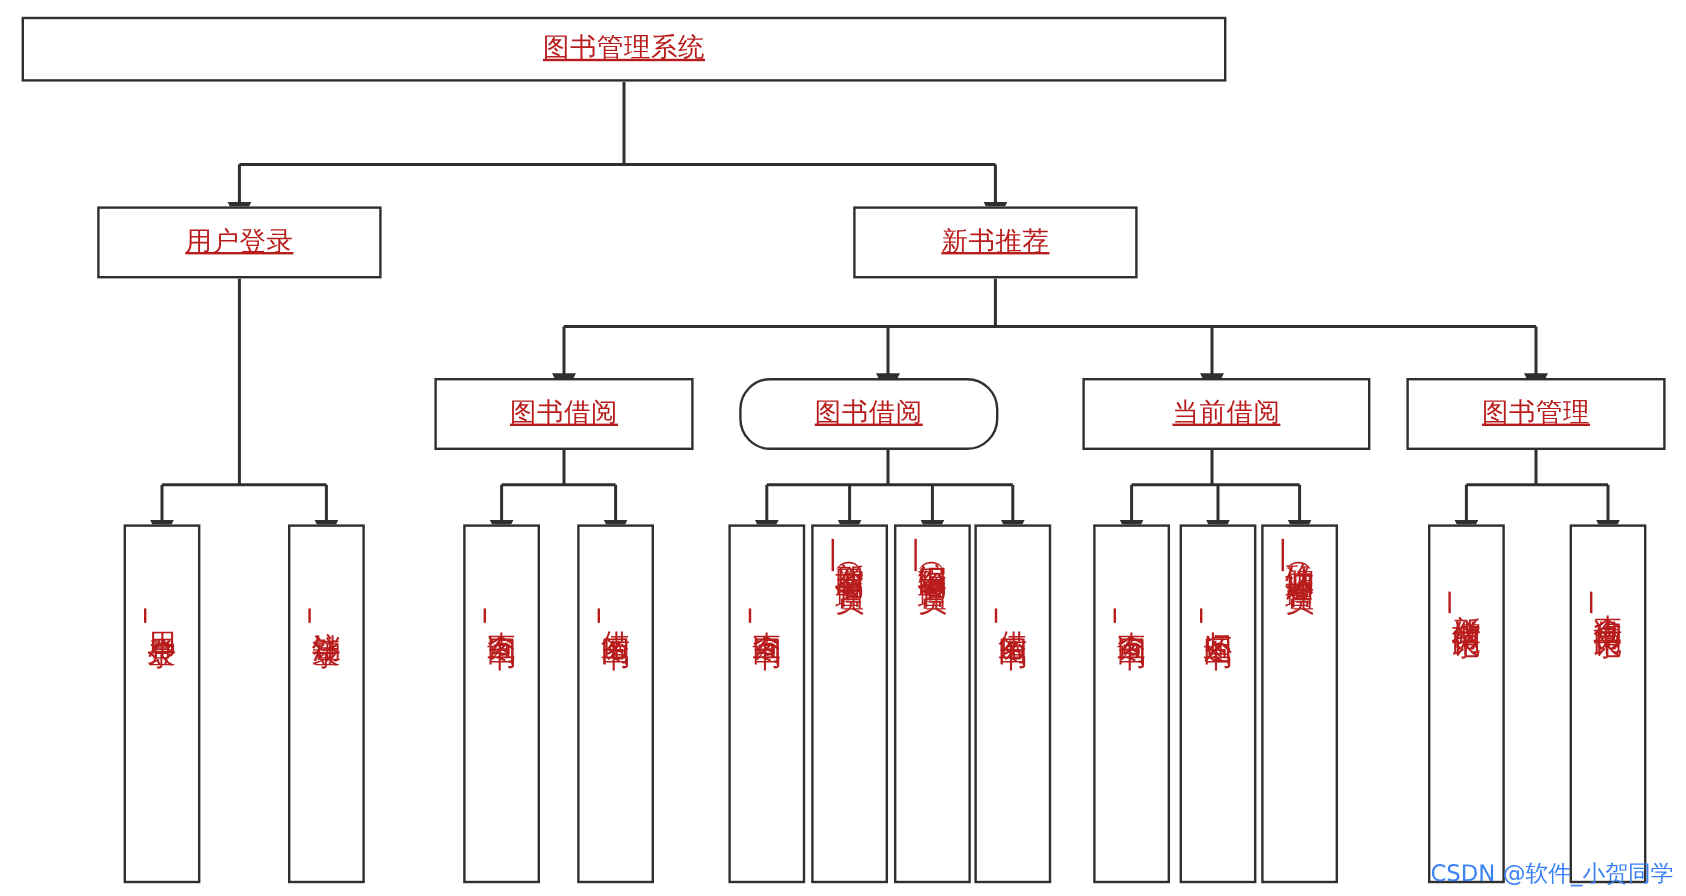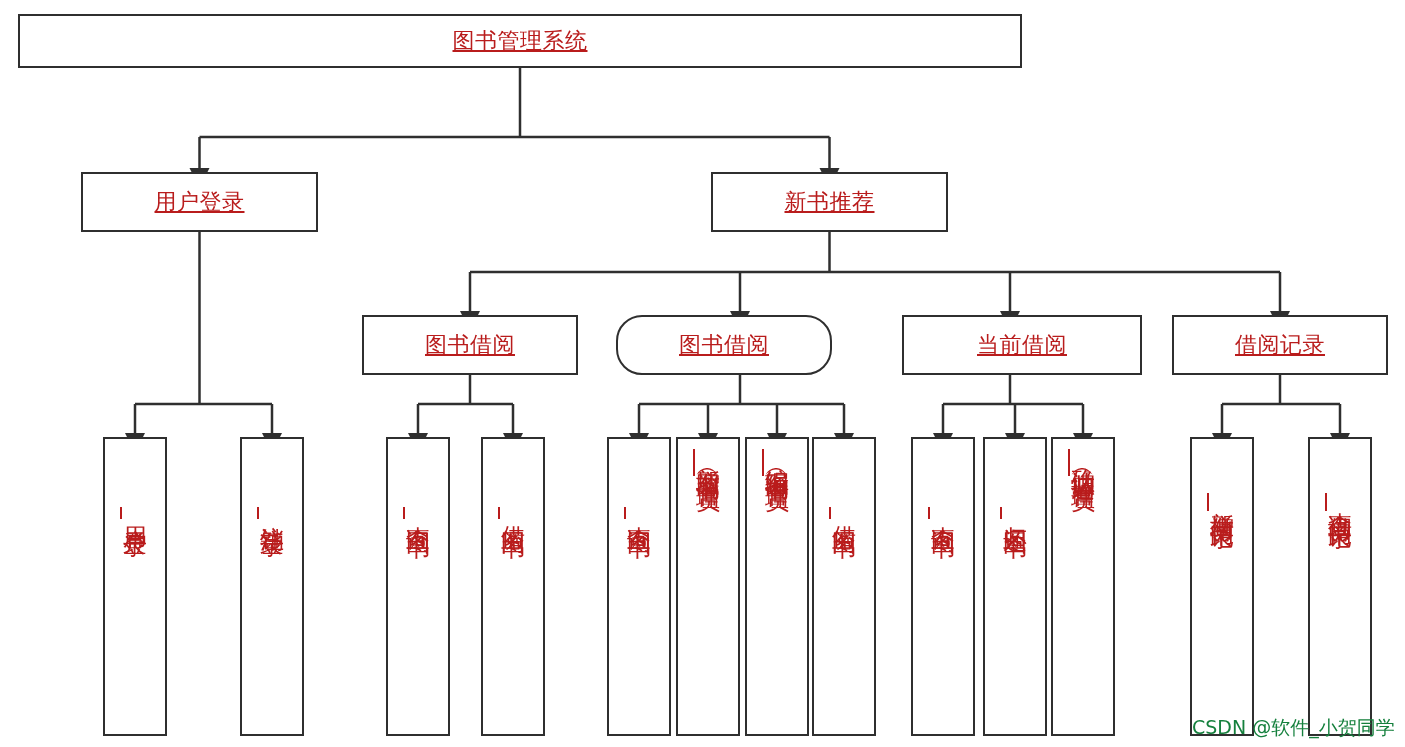--- a/index.html
+++ b/index.html
@@ -66,21 +66,21 @@
     padding-top: 62px;
   }
   .node.vertical.mid2 .node-label {
     padding-top: 48px;
   }
   .node.vertical.top .node-label {
     padding-top: 4px;
   }
   #watermark {
     position: absolute;
-    color: #15803d;
+    color: #3b82f6;
     font-size: 19px;
     white-space: nowrap;
     pointer-events: none;
   }
 </style>
 </head>
 <body>
 
 <div id="diagram-root">
   <svg id="edges-layer" viewBox="0 0 1405 747" width="1405" height="747" xmlns="http://www.w3.org/2000/svg">
@@ -138,21 +138,21 @@
       <div class="node horizontal" style="left: 362px; top: 315px; width: 216px; height: 60px;">
         <span class="node-label">图书借阅</span>
       </div>
       <div class="node horizontal" style="left: 616px; top: 315px; width: 216px; height: 60px; border-radius: 26px;">
         <span class="node-label">图书借阅</span>
       </div>
       <div class="node horizontal" style="left: 902px; top: 315px; width: 240px; height: 60px;">
         <span class="node-label">当前借阅</span>
       </div>
       <div class="node horizontal" style="left: 1172px; top: 315px; width: 216px; height: 60px;">
-        <span class="node-label">借阅记录</span>
+        <span class="node-label">图书管理</span>
       </div>
       <div class="node vertical mid" style="left: 103px; top: 437px; width: 64px; height: 299px;">
         <span class="node-label">用户登录</span>
       </div>
       <div class="node vertical mid" style="left: 240px; top: 437px; width: 64px; height: 299px;">
         <span class="node-label">注销登录</span>
       </div>
       <div class="node vertical mid" style="left: 386px; top: 437px; width: 64px; height: 299px;">
         <span class="node-label">查询图书</span>
       </div>

